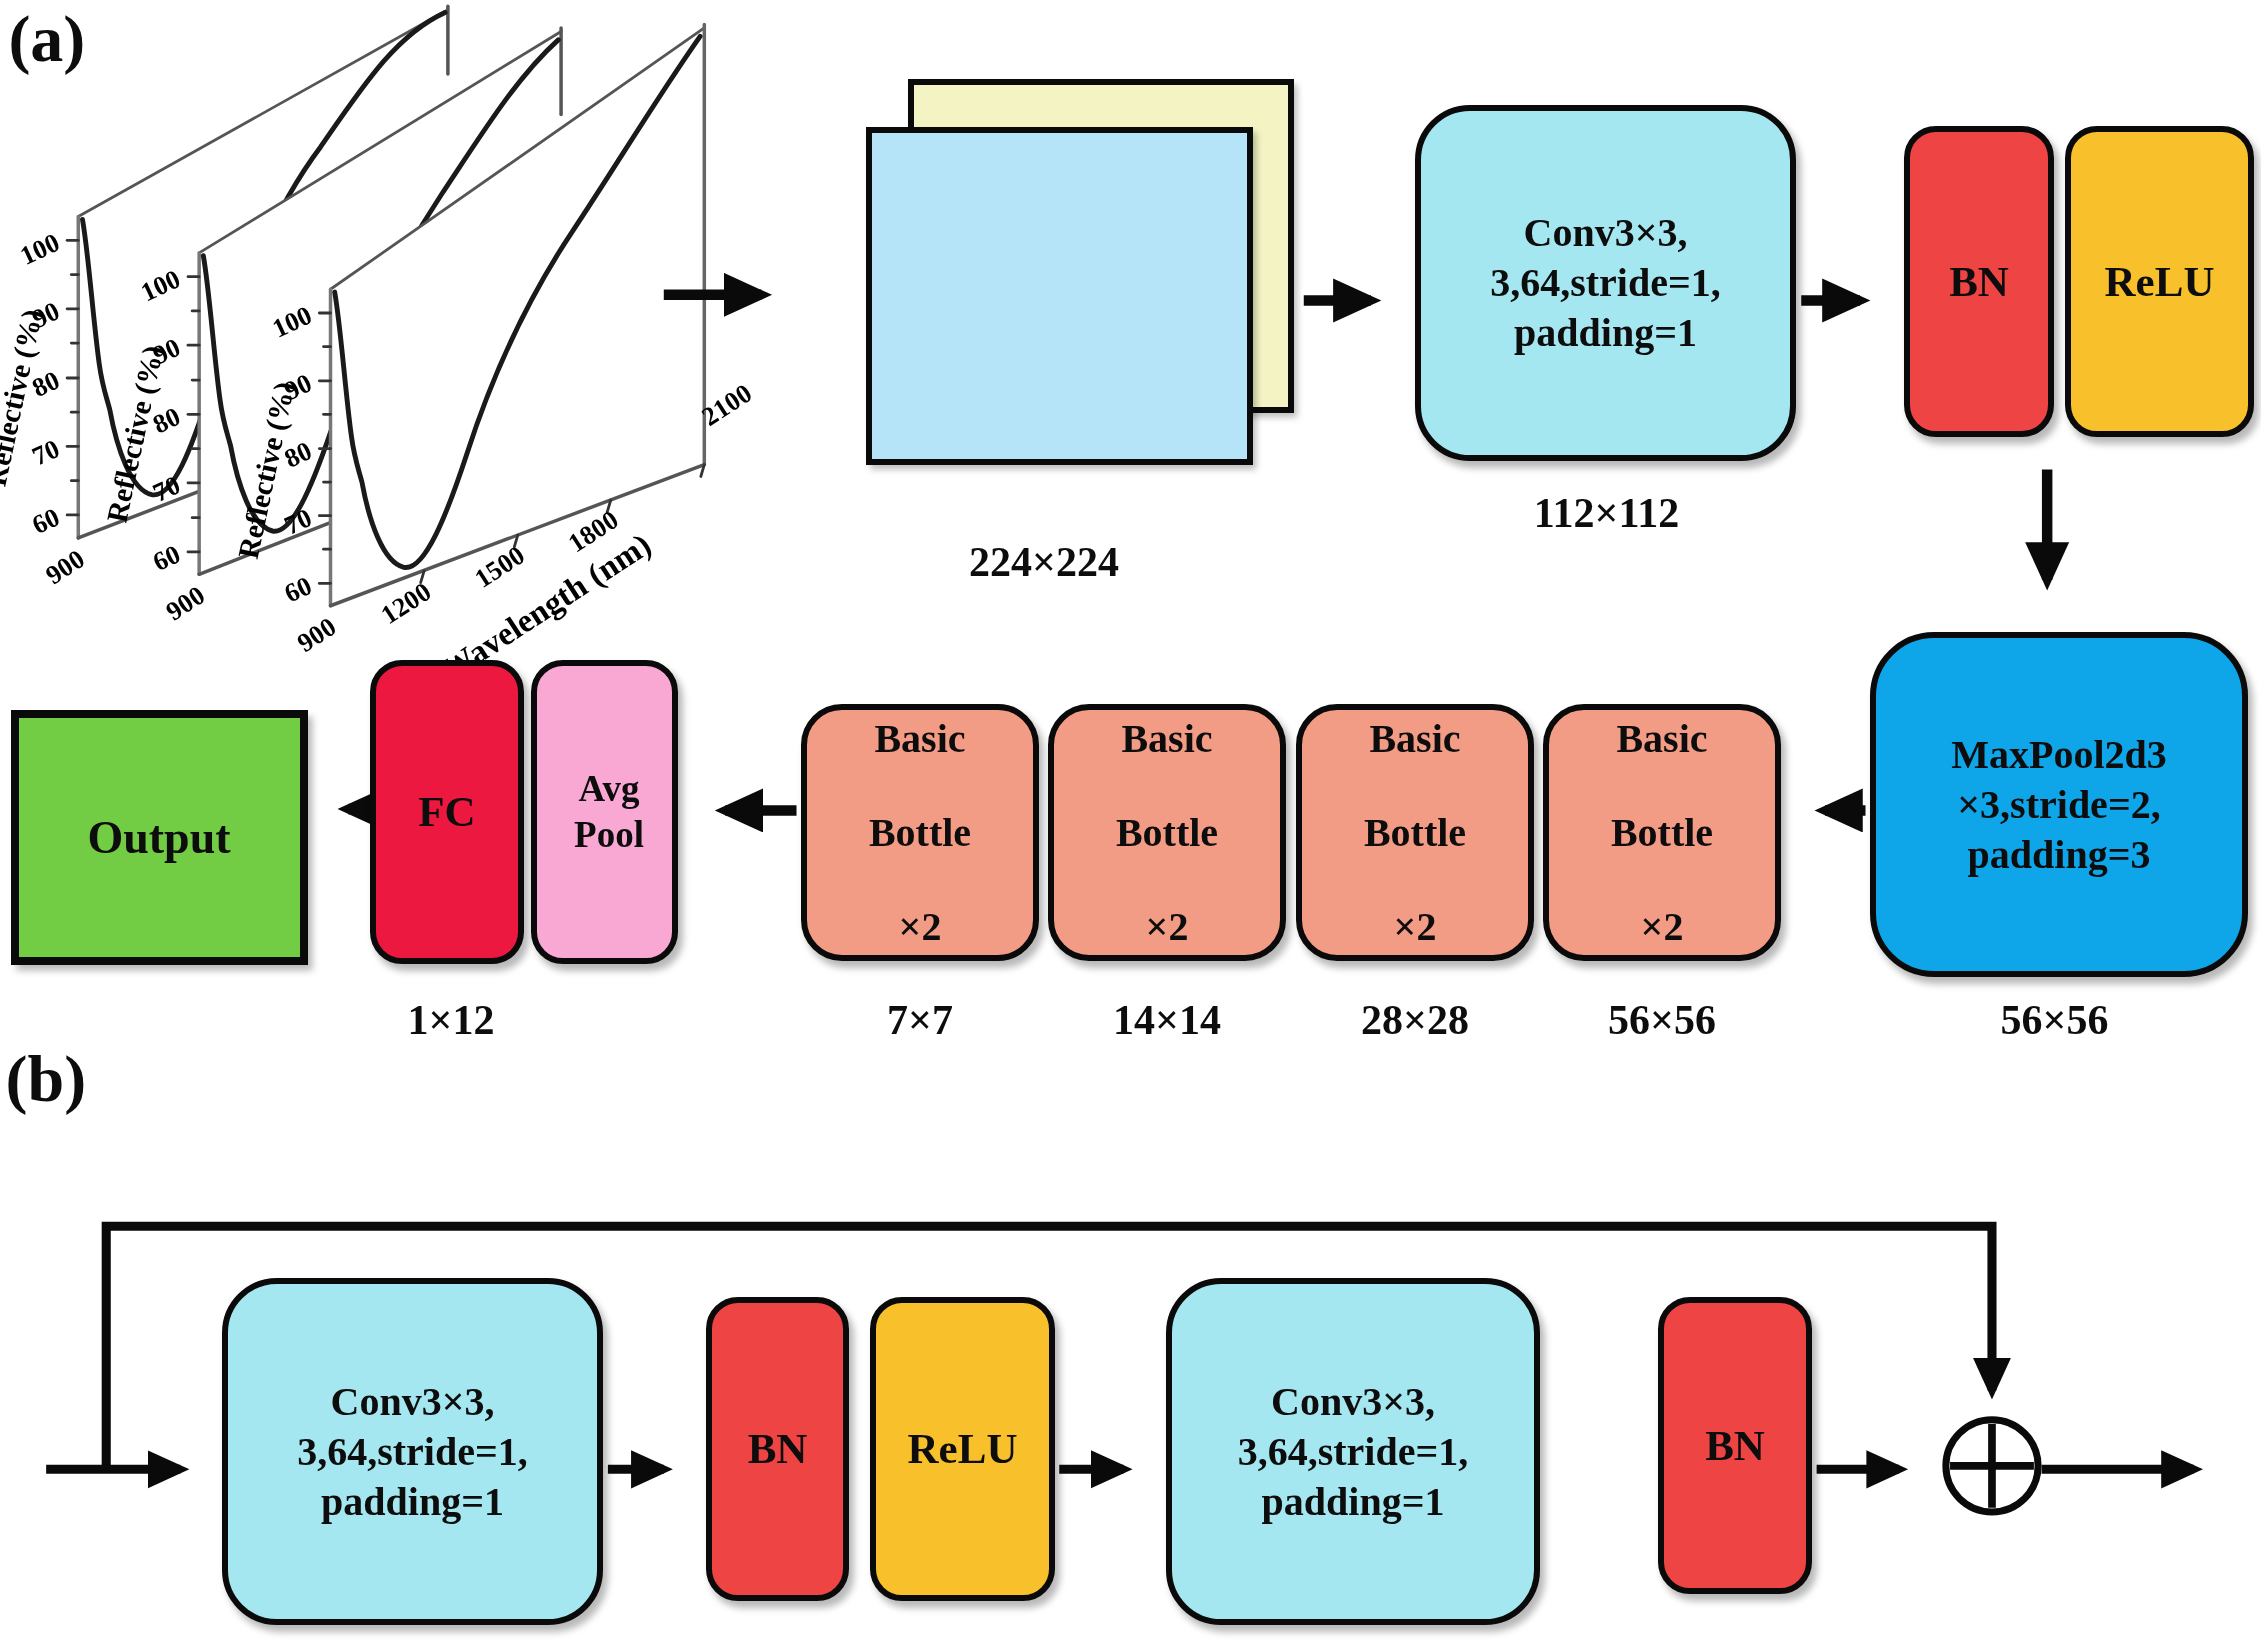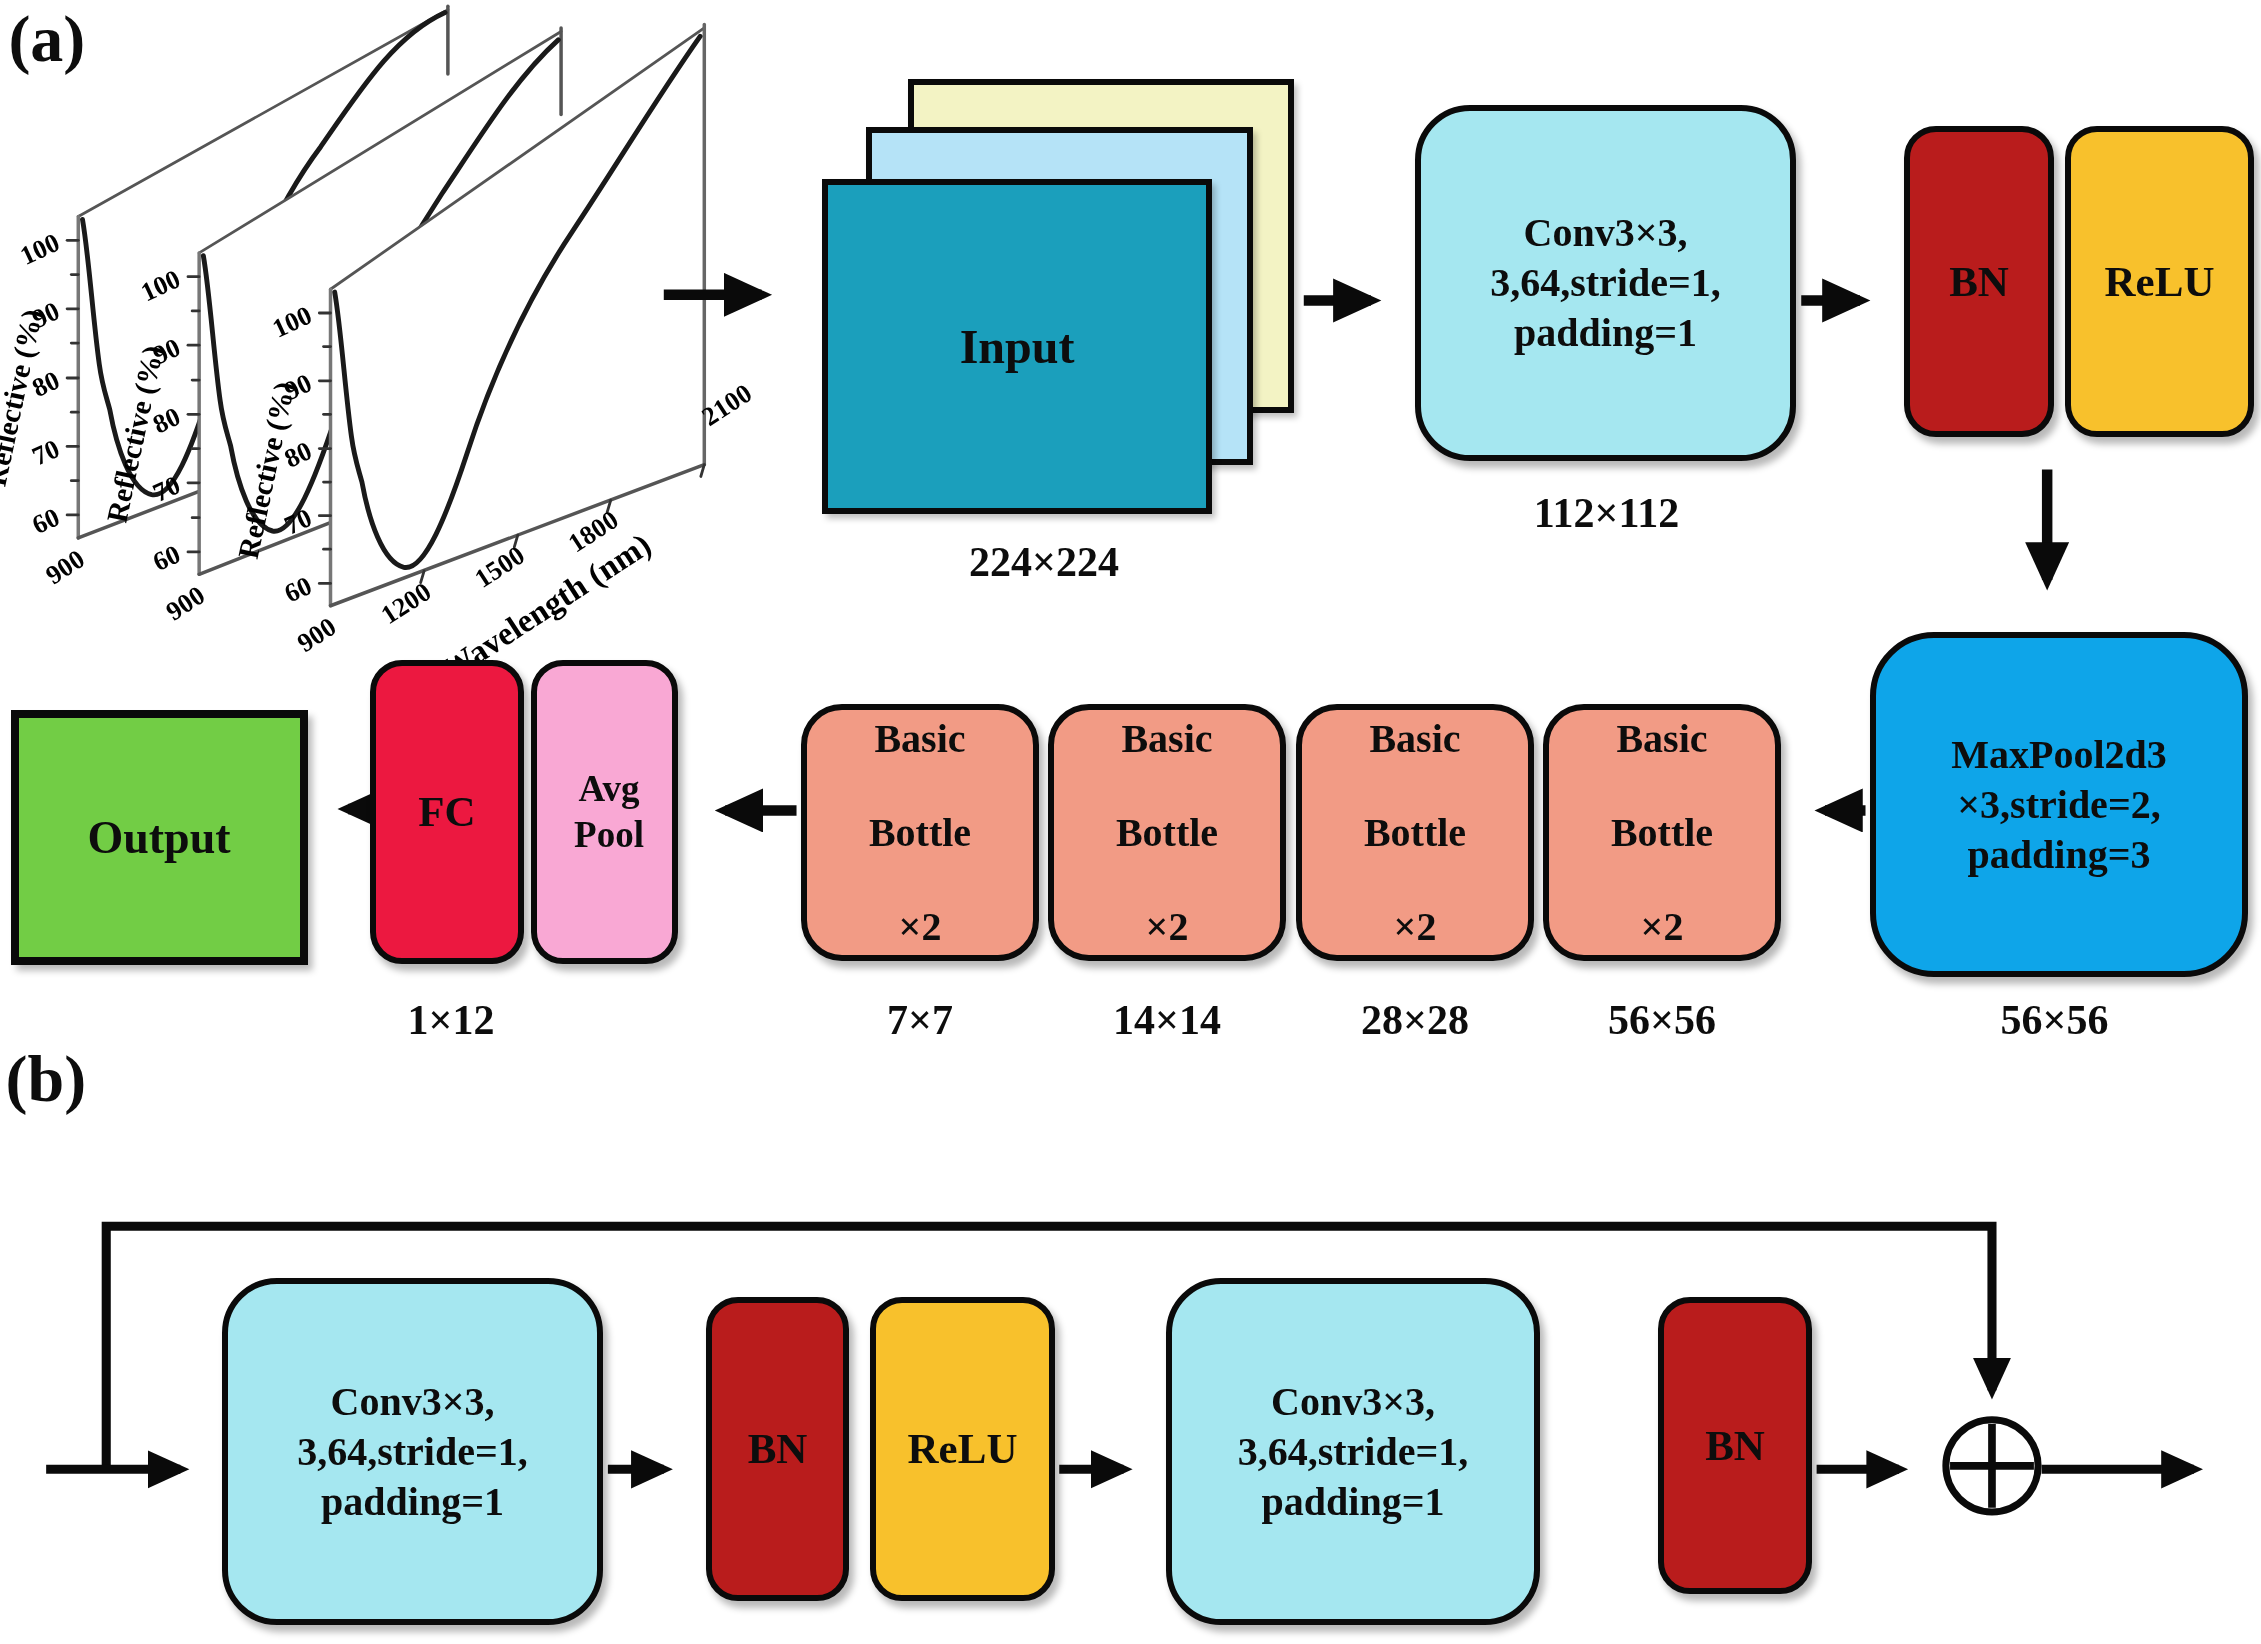--- a/index.html
+++ b/index.html
@@ -7,21 +7,21 @@
           font-family:"Liberation Serif",serif;font-weight:bold;color:#0d0d0d;}
   #wires{position:absolute;left:0;top:0;z-index:1;}
   .box{position:absolute;z-index:2;display:flex;flex-direction:column;align-items:center;justify-content:center;
        border:6.3px solid #0a0a0a;box-sizing:border-box;text-align:center;line-height:1.25;
        box-shadow:4.9px 6.3px 7px rgba(0,0,0,0.28);}
   .plain{position:absolute;z-index:2;text-align:center;}
   .panel-label{position:absolute;z-index:3;font-size:66px;}
   .stack{position:absolute;z-index:2;border:6.3px solid #0a0a0a;box-sizing:border-box;
          box-shadow:3.5px 4.9px 6.3px rgba(0,0,0,0.25);}
   .cyan{background:#a5e7f0;border-radius:55px;font-size:40px;}
-  .blue{background:#b91c1c;border-radius:32px;font-size:43px;}
+  .blue{background:#ef4444;border-radius:32px;font-size:43px;}
   .amber{background:#f8c12c;border-radius:32px;font-size:43px;}
   .pink{background:#0ea5e9;border-radius:64px;font-size:40px;}
   .salmon{background:#f29b85;border-radius:41px;font-size:40px;gap:44px;}
   .brown{background:#f9a8d4;border-radius:32px;font-size:37px;padding-left:9px;}
   .red{background:#ec1840;border-radius:32px;font-size:43px;}
   .green{background:#72cd45;border-radius:0;font-size:46px;border-width:8.4px;margin-top:29px;}
   .size-cap{font-size:42px;}
   .tick{font-size:38px;font-weight:bold;}
   .axlab{font-size:42px;font-weight:bold;}
   .xlab{font-size:47px;font-weight:bold;}
@@ -156,23 +156,20 @@
       <line x1="2851" y1="2038" x2="2851" y2="2158" stroke="#0a0a0a" stroke-width="11"></line>
       <line x1="2791" y1="2098" x2="2911" y2="2098" stroke="#0a0a0a" stroke-width="11"></line>
     </g>
   </svg>
 
   <div class="panel-label" style="left:8.4px;top:1.4px;">(a)</div>
   <div class="panel-label" style="left:5.6px;top:1041px;">(b)</div>
 
   <div class="stack" style="left:908px;top:79px;width:386px;height:334px;background:#f3f3c4;z-index:2;"></div>
   <div class="stack" style="left:866px;top:127px;width:387px;height:338px;background:#b5e3f7;z-index:3;"></div>
-  <div class="stack" style="left:822px;top:179px;width:390px;height:335px;background:#1b9fbc;z-index:4;display:flex;align-items:center;justify-content:center;font-size:48px;">
-    <span>Input</span>
-  </div>
   <div class="plain size-cap" style="left:894px;top:538px;width:300px;">224×224</div>
 
   <div class="box cyan" style="left:1415px;top:105px;width:381px;height:356px;">
     <div>Conv3×3,</div>
     <div>3,64,stride=1,</div>
     <div>padding=1</div>
   </div>
   <div class="plain size-cap" style="left:1460px;top:489px;width:293px;">112×112</div>
   <div class="box blue" style="left:1904px;top:126px;width:150px;height:311px;">
     <span>BN</span>

